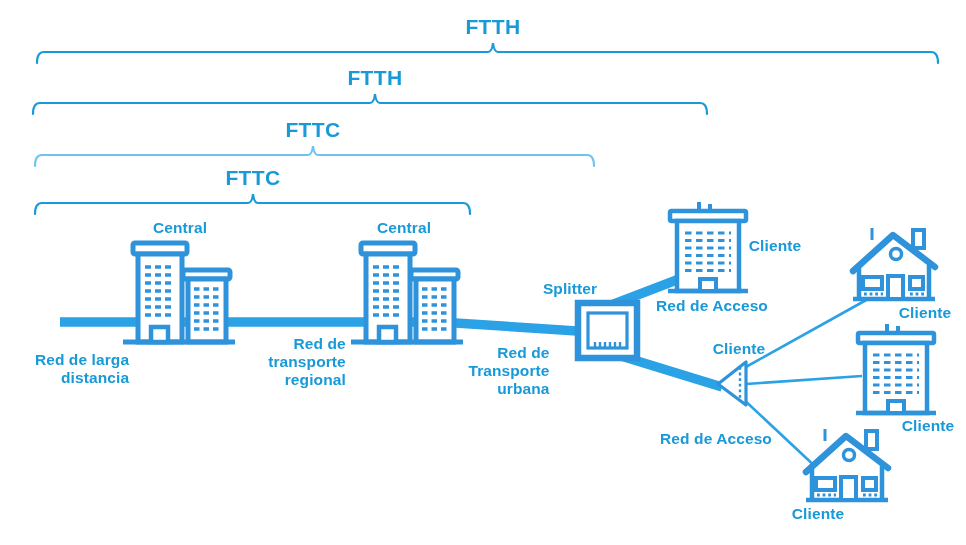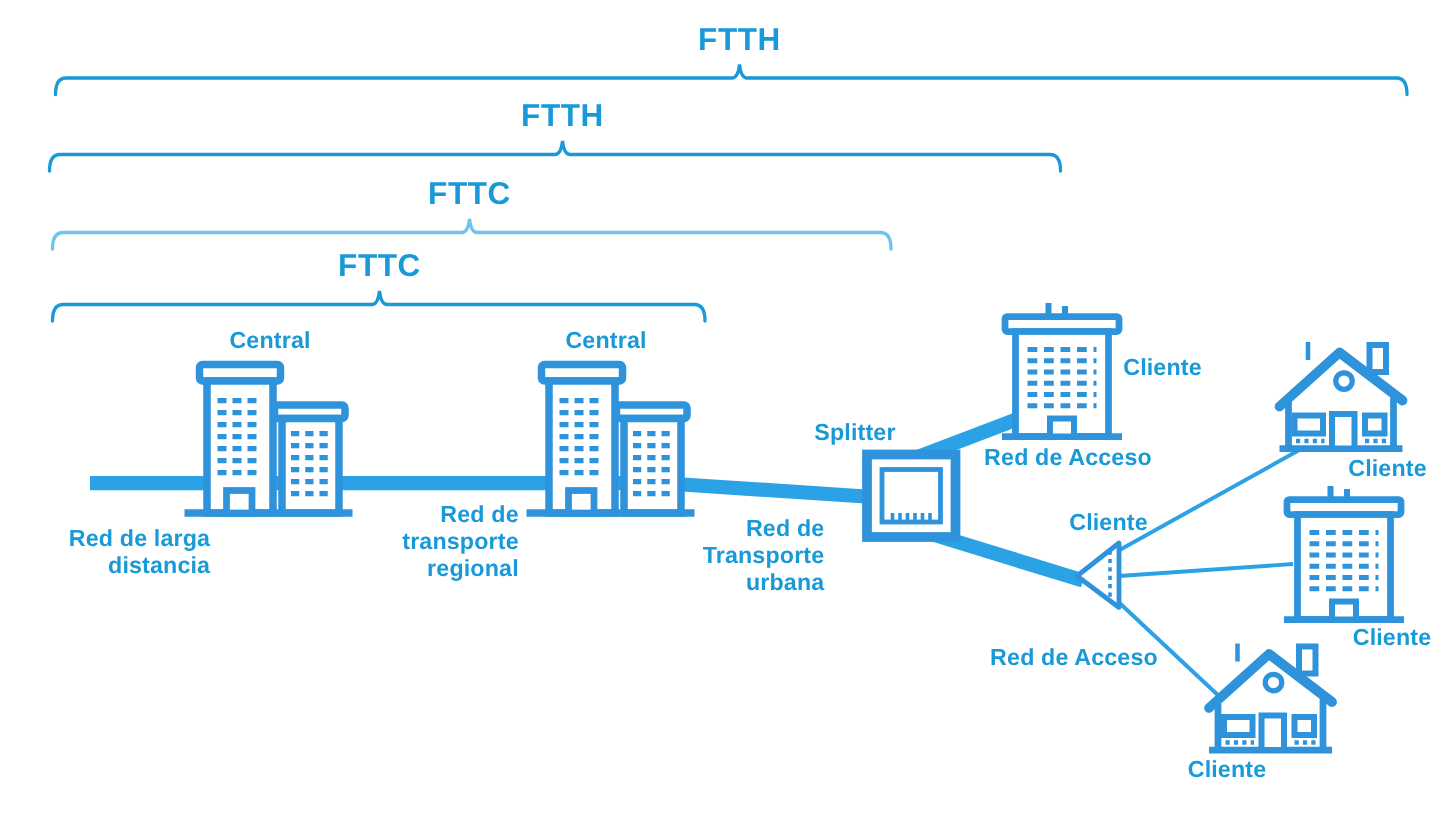--- a/index.html
+++ b/index.html
@@ -92,21 +92,21 @@
   </svg>
 
   <div class="lbl tier" style="left:493px;top:15px;">FTTH</div>
   <div class="lbl tier" style="left:375px;top:66px;">FTTH</div>
   <div class="lbl tier" style="left:313px;top:118px;">FTTC</div>
   <div class="lbl tier" style="left:253px;top:166px;">FTTC</div>
 
   <div class="lbl" style="left:180px;top:219px;">Central</div>
   <div class="lbl" style="left:404px;top:219px;">Central</div>
 
-  <div class="lbl" style="left:93px;top:351px;">Red de larga
+  <div class="lbl" style="left:82px;top:351px;">Red de larga
 distancia</div>
   <div class="lbl" style="left:307px;top:335px;">Red de
 transporte
 regional</div>
   <div class="lbl" style="left:509px;top:344px;">Red de
 Transporte
 urbana</div>
 
   <div class="lbl" style="left:570px;top:280px;">Splitter</div>
   <div class="lbl" style="left:739px;top:340px;">Cliente</div>

